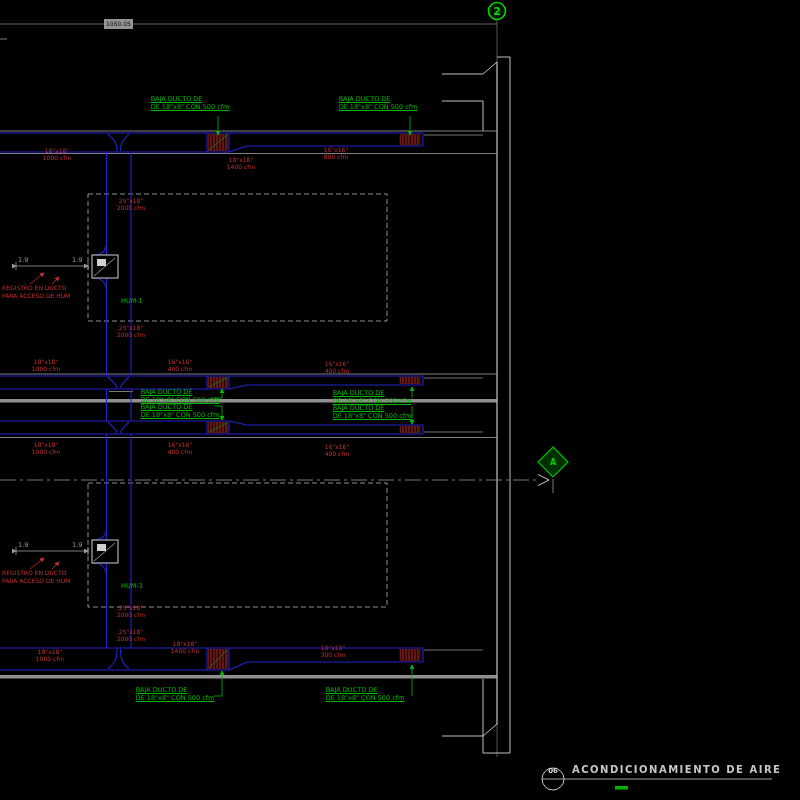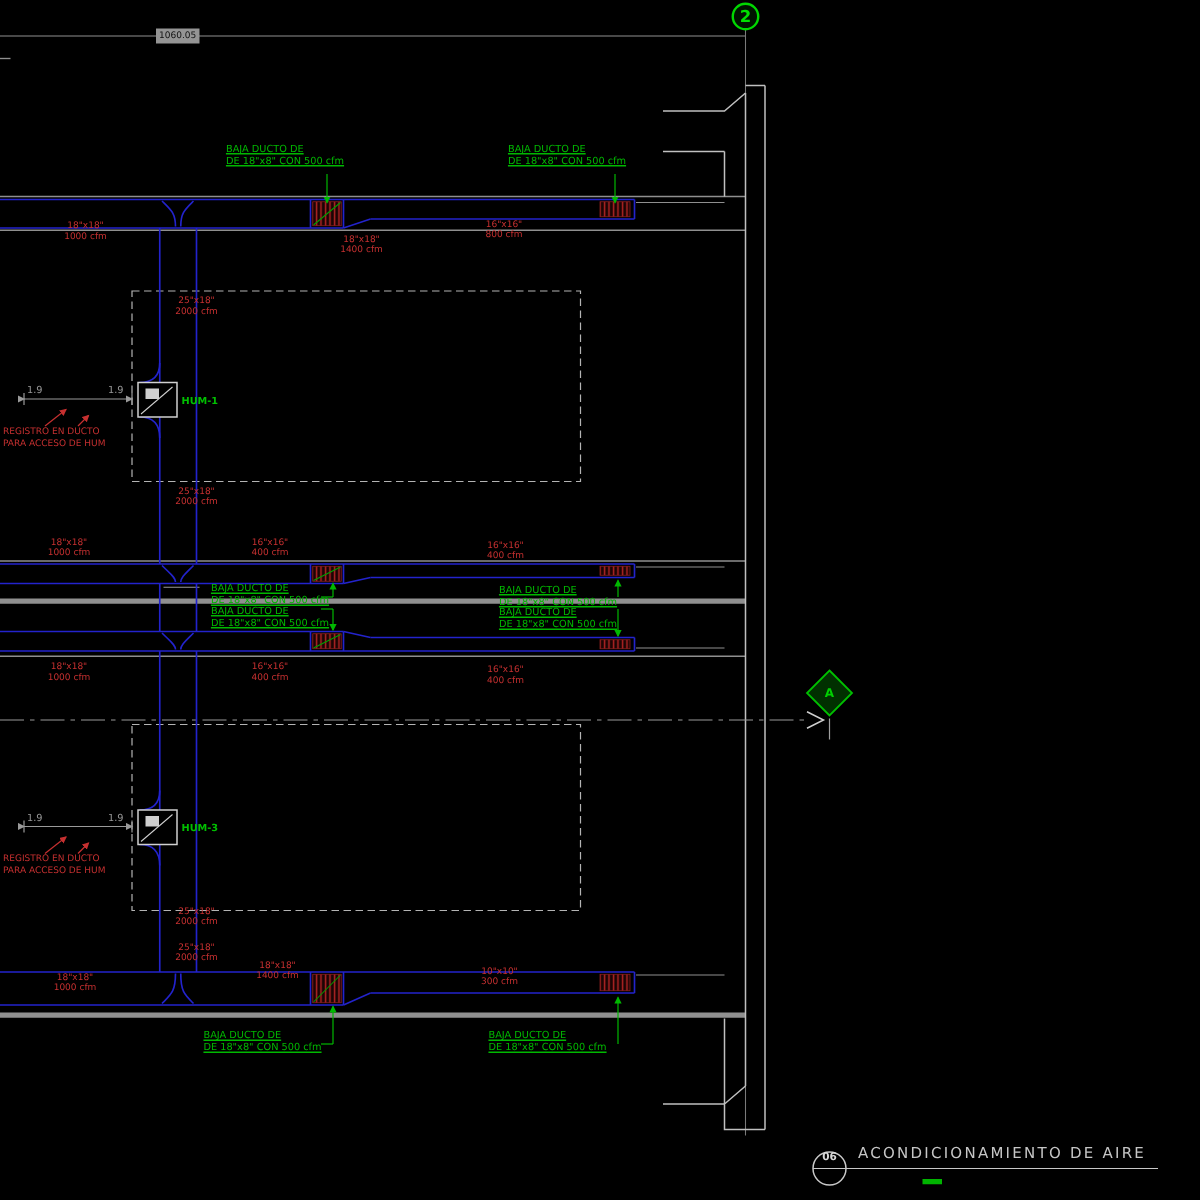--- a/index.html
+++ b/index.html
@@ -4,33 +4,33 @@
 <style>
   html,body{margin:0;padding:0;background:#000;}
   #stage{position:relative;width:800px;height:800px;background:#000;overflow:hidden;
          font-family:"DejaVu Sans",sans-serif;}
   #linework{position:absolute;left:0;top:0;}
   #annotation-layer{position:absolute;left:0;top:0;width:800px;height:800px;pointer-events:none;}
   .red-label{position:absolute;color:#c63030;font-size:6px;line-height:7px;text-align:center;
              transform:translateX(-50%);white-space:pre;}
   .green-note{position:absolute;color:#00b800;font-size:6.5px;line-height:8px;
               transform:translateX(-50%);white-space:pre;text-decoration:underline;}
-  .hum-tag{position:absolute;color:#00c000;font-size:6.5px;font-weight:bold;white-space:nowrap;}
+  .hum-tag{position:absolute;color:#00c000;font-size:6.5px;font-weight:normal;white-space:nowrap;margin-top:34px;}
   .hum-note{position:absolute;color:#c63030;font-size:6px;line-height:7.5px;white-space:pre;text-align:left;}
   .dim-text{position:absolute;color:#9a9a9a;font-size:6.5px;white-space:nowrap;}
   .dim-highlight{position:absolute;left:104px;top:19px;background:#949494;color:#101010;
                  font-size:6px;line-height:10px;padding:0 2px;}
   .bubble-label{position:absolute;left:497px;top:11px;transform:translate(-50%,-50%);
                 color:#00e000;font-size:11px;font-weight:bold;}
   .diamond-label{position:absolute;left:553px;top:462px;transform:translate(-50%,-50%);
                  color:#00d000;font-size:8px;font-weight:bold;}
   .titleblock-number{position:absolute;left:553px;top:771px;transform:translate(-50%,-50%);
                      color:#d8d8d8;font-size:7px;font-weight:bold;}
   .drawing-title{position:absolute;left:572px;top:764px;color:#c6c6c6;font-size:10px;
-                 font-weight:normal;letter-spacing:1.5px;white-space:nowrap;}
+                 font-weight:bold;letter-spacing:1.5px;white-space:nowrap;}
 </style>
 </head>
 <body>
 
 <div id="stage">
 
 <svg id="linework" width="800" height="800" viewBox="0 0 800 800" xmlns="http://www.w3.org/2000/svg">
   <defs>
     <pattern id="hatch" width="3" height="4" patternUnits="userSpaceOnUse">
       <rect width="3" height="4" fill="#1c0404"></rect>

